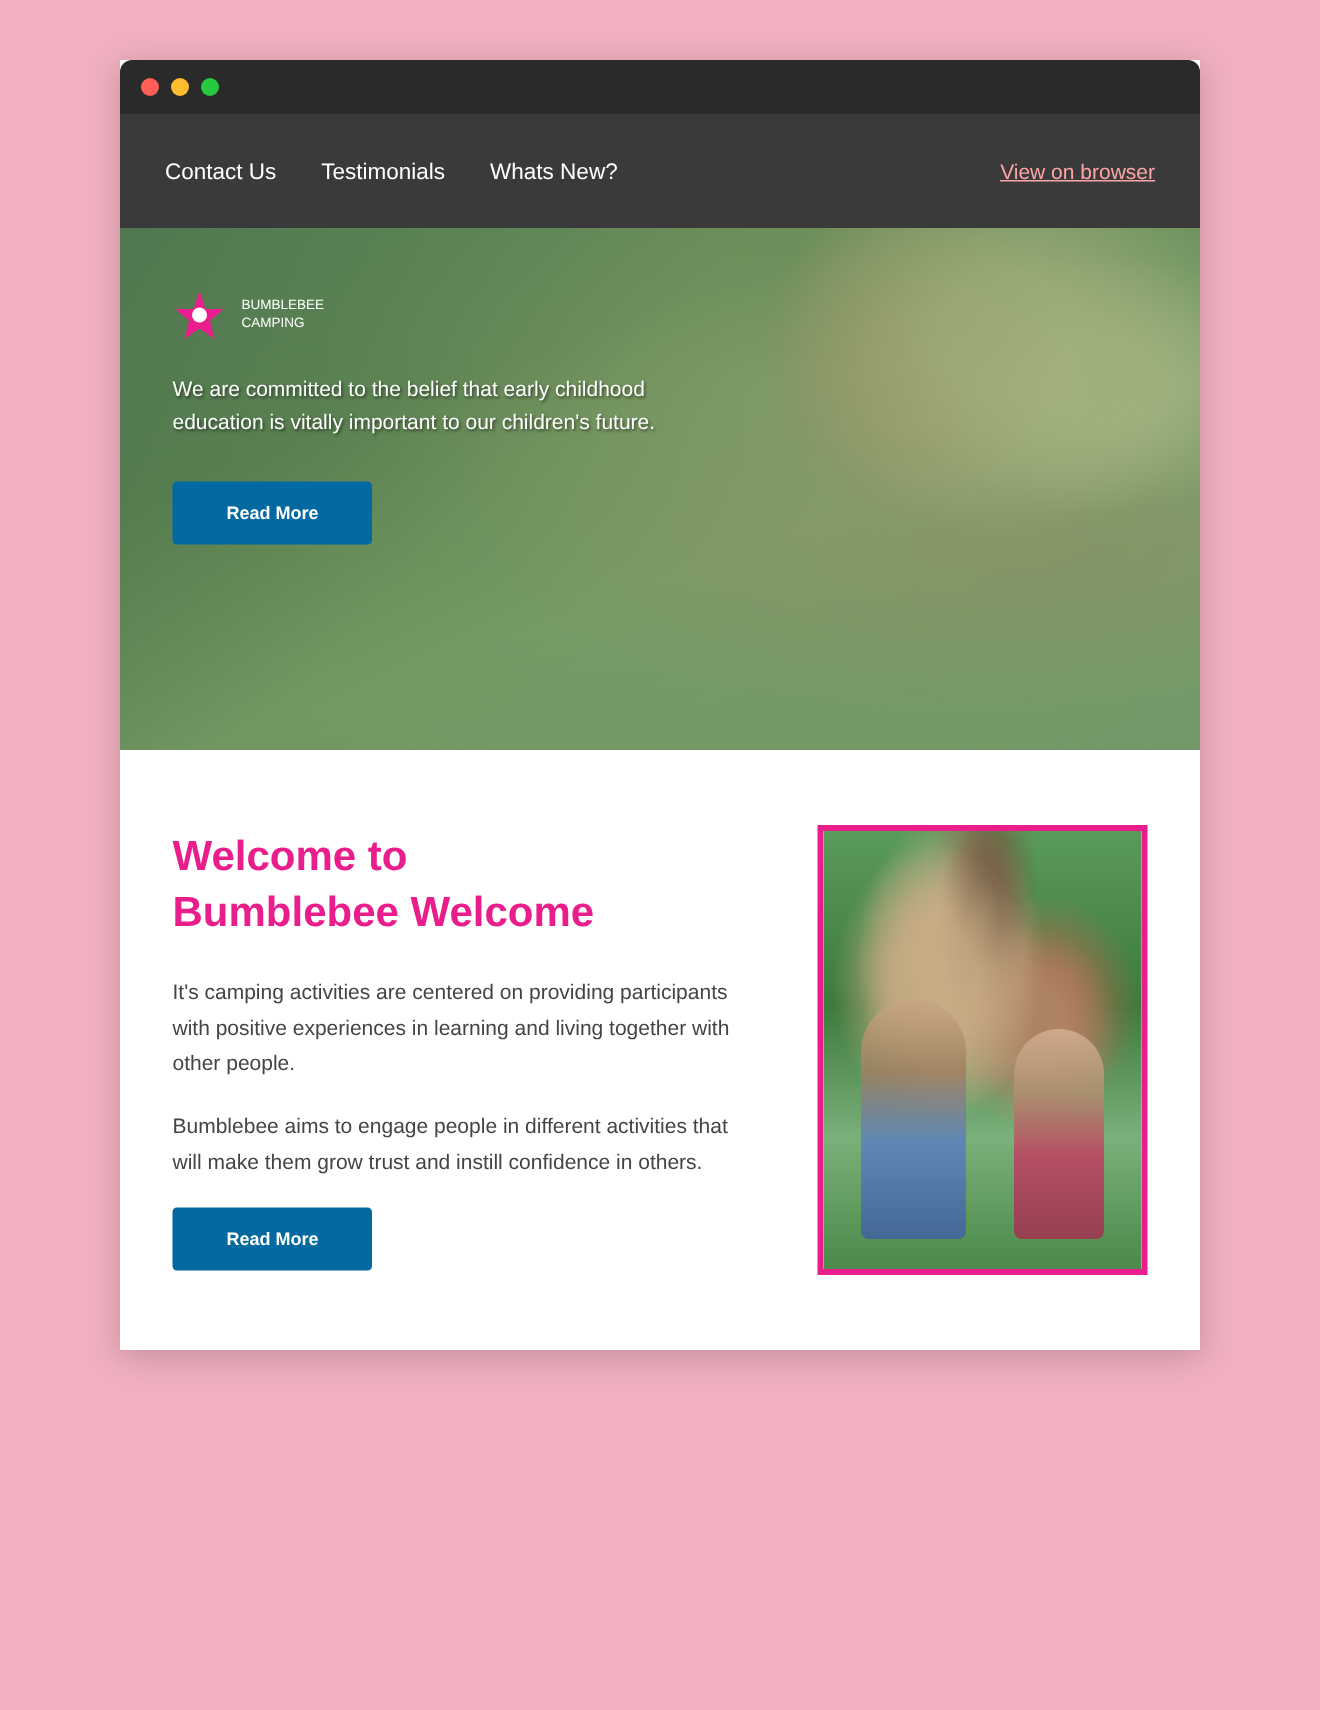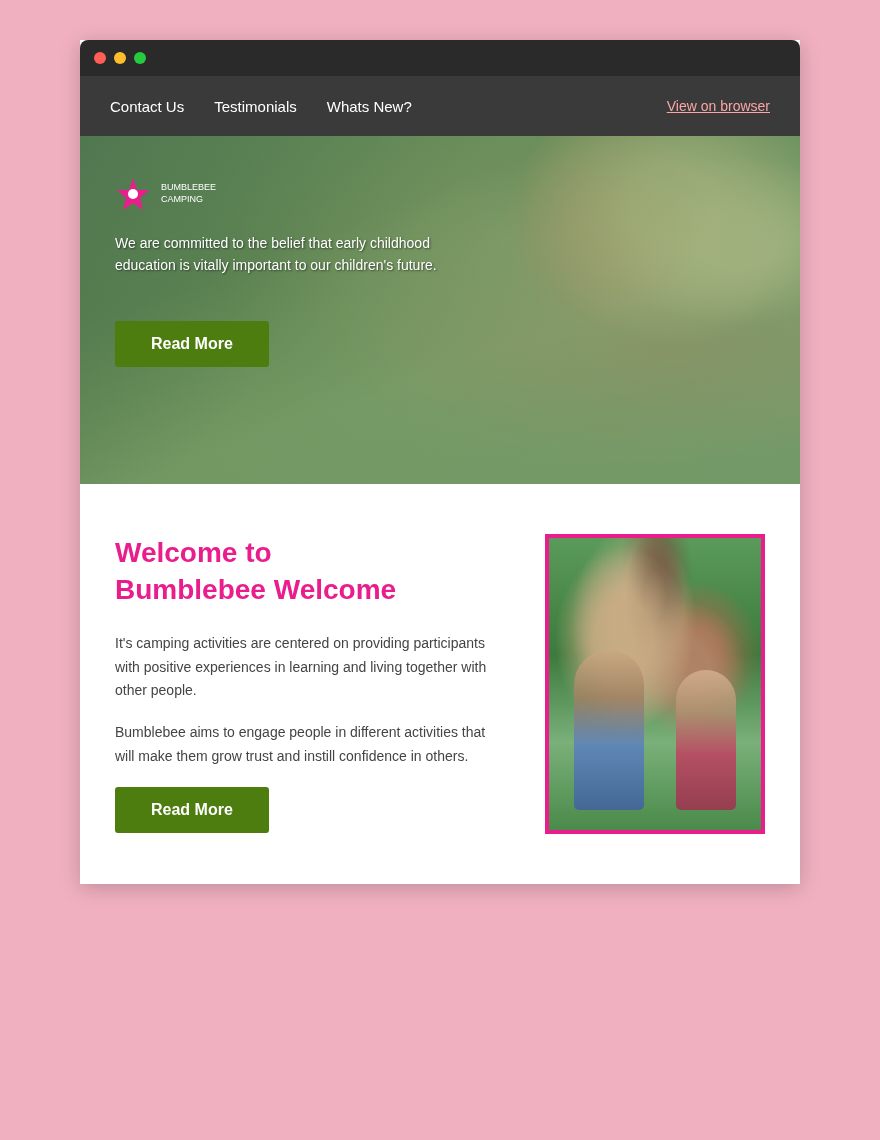--- a/index.html
+++ b/index.html
@@ -39,21 +39,21 @@
     .dot-red { background: #ff5f56; }
     .dot-yellow { background: #ffbd2e; }
     .dot-green { background: #27c93f; }
 
     
     .navbar {
       background: #3a3a3a;
       display: flex;
       align-items: center;
       padding: 0 30px;
-      height: 60px;
+      height: 76px;
       justify-content: space-between;
     }
 
     .nav-links {
       display: flex;
       gap: 30px;
     }
 
     .nav-link {
       color: #ffffff;
@@ -152,30 +152,30 @@
       margin-bottom: 18px;
       max-width: 420px;
       text-shadow: 1px 1px 3px rgba(0,0,0,0.5);
     }
 
     .hero-subtitle {
       color: #ffffff;
       font-size: 14px;
       line-height: 1.6;
       max-width: 360px;
-      margin-bottom: 44px;
+      margin-bottom: 28px;
       text-shadow: 1px 1px 2px rgba(0,0,0,0.5);
     }
 
     .btn-primary {
-      background: #4d7c0f;
+      background: #0369a1;
       color: #ffffff;
       border: none;
       padding: 14px 36px;
-      font-size: 16px;
+      font-size: 12px;
       font-weight: 600;
       cursor: pointer;
       border-radius: 3px;
       text-decoration: none;
       display: inline-block;
     }
 
     
     .welcome-section {
       background: #ffffff;

